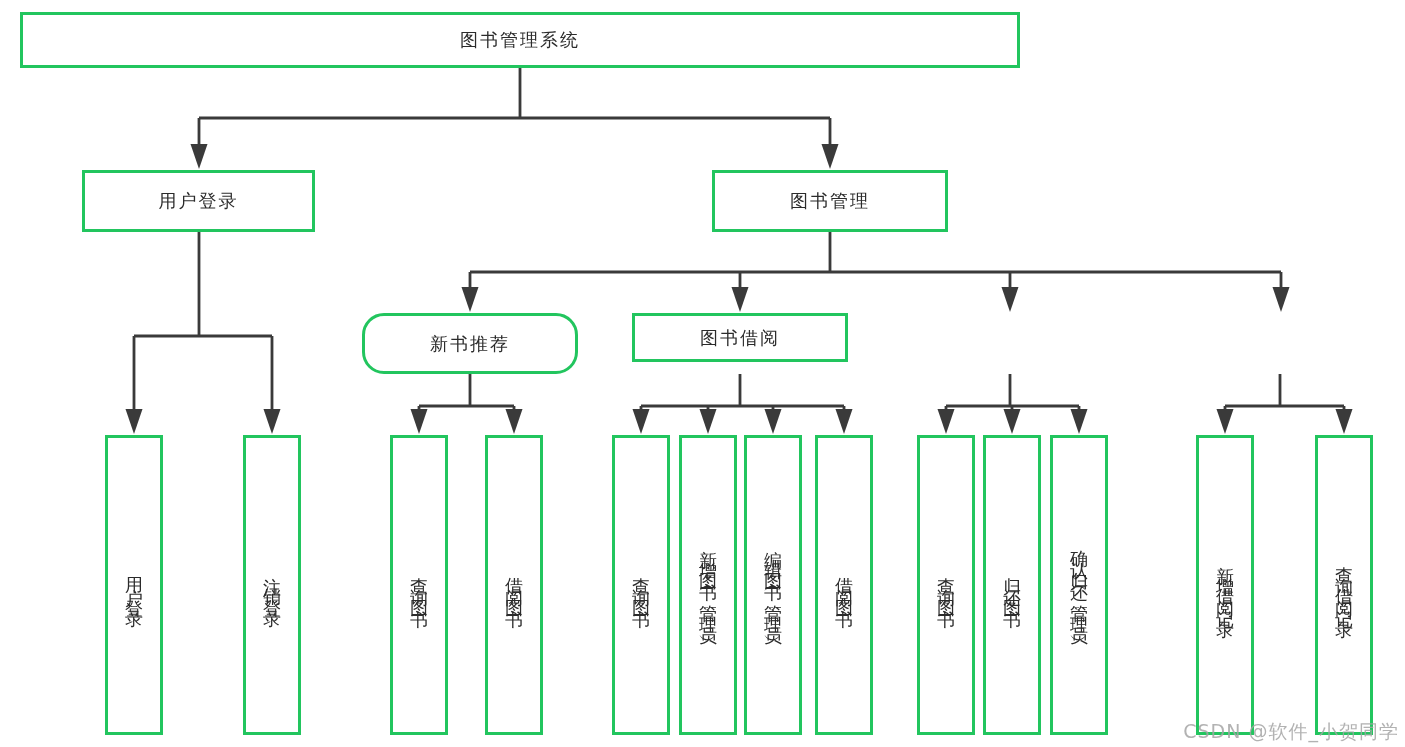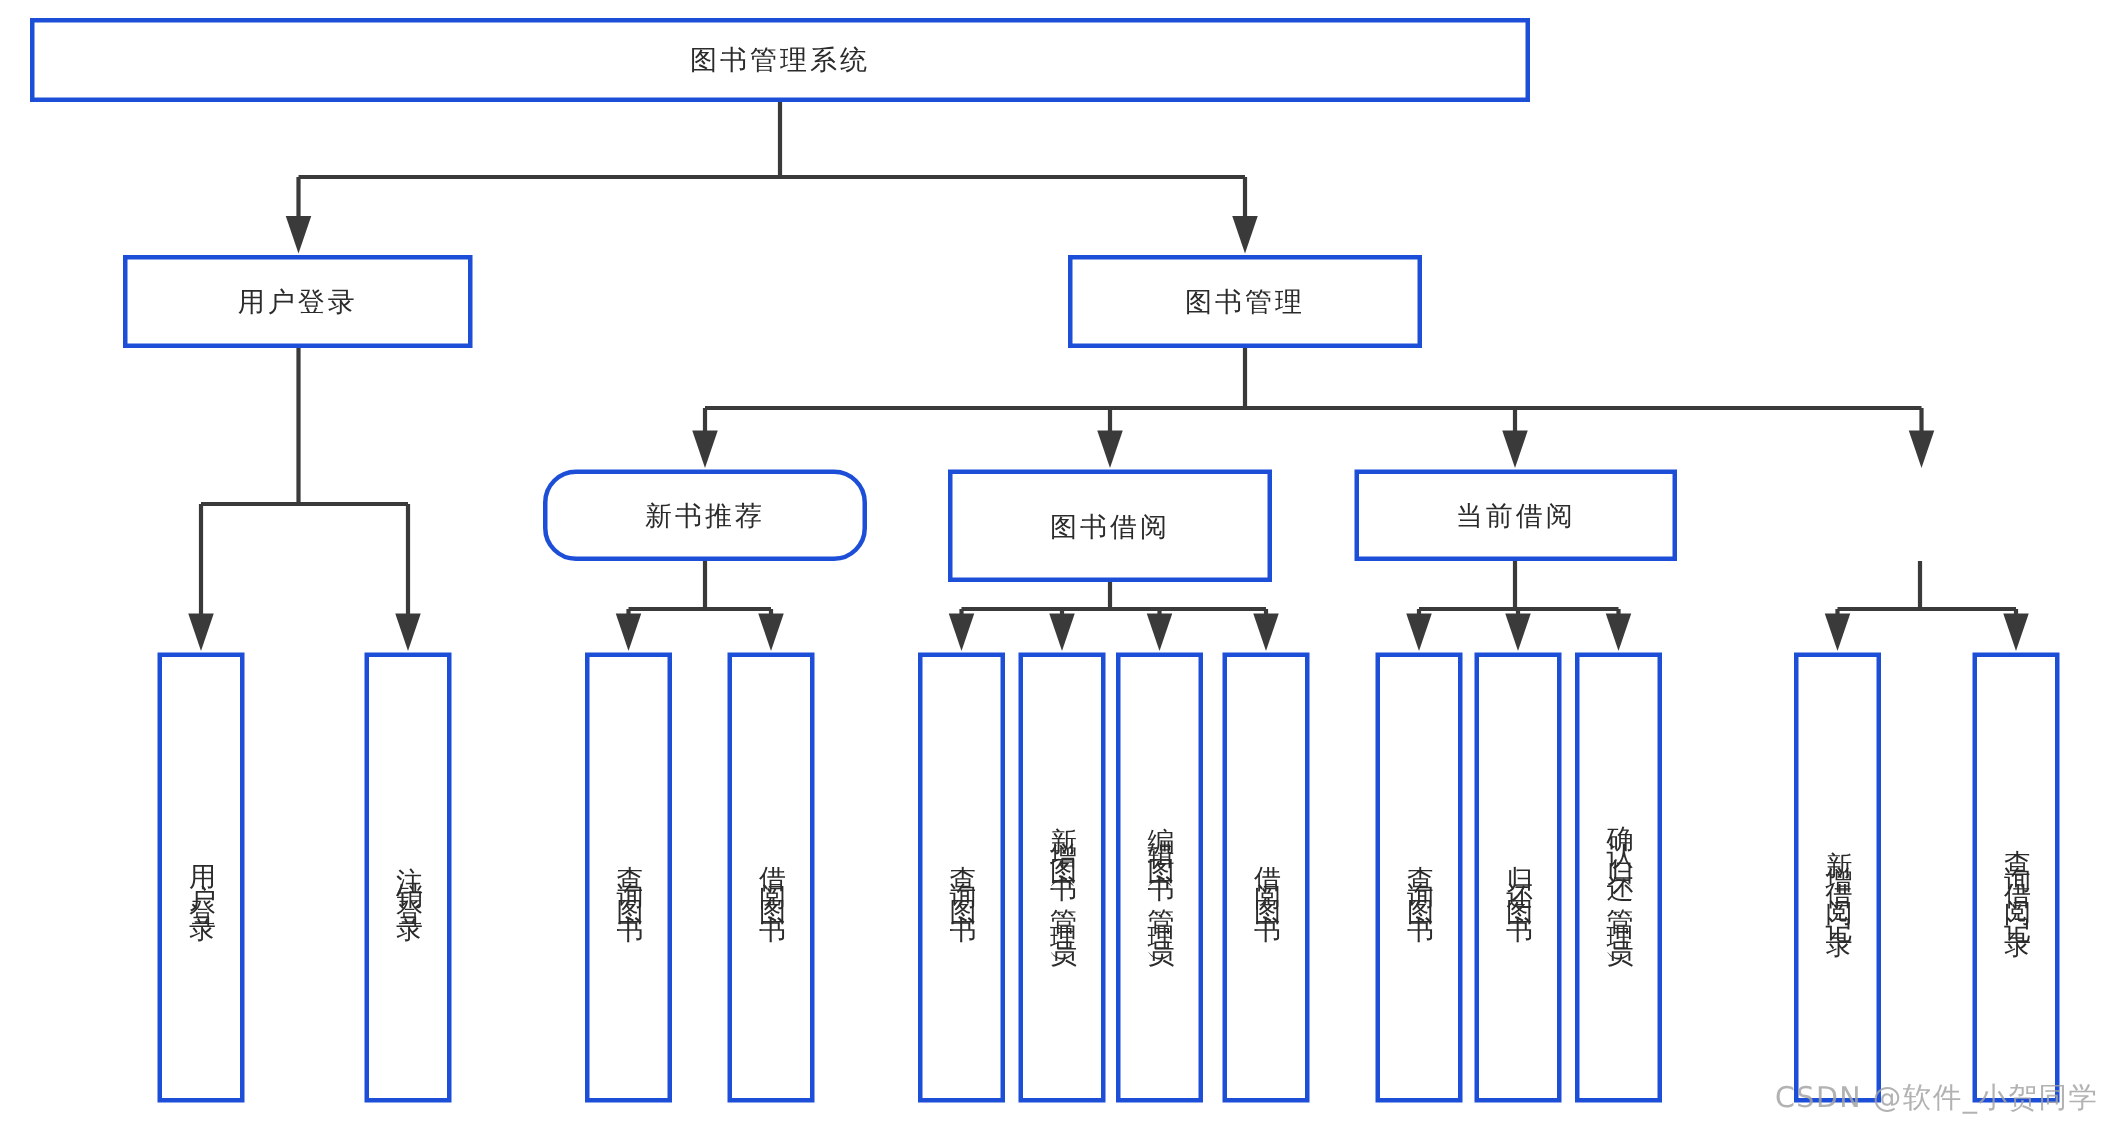--- a/index.html
+++ b/index.html
@@ -18,21 +18,21 @@
   svg.connectors {
     position: absolute;
     left: 0; top: 0;
     width: 1405px; height: 747px;
     z-index: 1;
   }
   .node {
     position: absolute;
     box-sizing: border-box;
     background: #ffffff;
-    border: 3px solid #1d4ed8;
+    border: 3px solid #22c55e;
     display: flex;
     align-items: center;
     justify-content: center;
     color: #2b2b2b;
     z-index: 2;
   }
   .node.hlabel {
     font-size: 18px;
     letter-spacing: 2px;
     white-space: nowrap;
@@ -45,21 +45,21 @@
     letter-spacing: 11px;
     color: #2b2b2b;
   }
   
   .n-root   { left: 20px;   top: 12px;  width: 1000px; height: 56px; }
   
   .n-login  { left: 82px;   top: 170px; width: 233px;  height: 62px; }
   .n-mgmt   { left: 712px;  top: 170px; width: 236px;  height: 62px; }
   
   .n-new    { left: 362px;  top: 313px; width: 216px;  height: 61px; border-radius: 22px; }
-  .n-borrow { left: 632px;  top: 313px; width: 216px;  height: 75px; }
+  .n-borrow { left: 632px;  top: 313px; width: 216px;  height: 49px; }
   .n-cur    { left: 903px;  top: 313px; width: 215px;  height: 61px; }
   .n-rec    { left: 1173px; top: 313px; width: 215px;  height: 61px; }
   
   .leaf { top: 435px; width: 58px; height: 300px; }
   .l1  { left: 105px; }
   .l2  { left: 243px; }
   .l3  { left: 390px; }
   .l4  { left: 485px; }
   .l5  { left: 612px; }
   .l6  { left: 679px; }
@@ -130,23 +130,20 @@
   <div class="node hlabel n-mgmt">
     <span>图书管理</span>
   </div>
 
   <div class="node hlabel n-new">
     <span>新书推荐</span>
   </div>
   <div class="node hlabel n-borrow">
     <span>图书借阅</span>
   </div>
-  <div class="node hlabel n-cur">
-    <span>当前借阅</span>
-  </div>
 
   <div class="node leaf l1">
     <span class="vtext">用户登录</span>
   </div>
   <div class="node leaf l2">
     <span class="vtext">注销登录</span>
   </div>
   <div class="node leaf l3">
     <span class="vtext">查询图书</span>
   </div>

